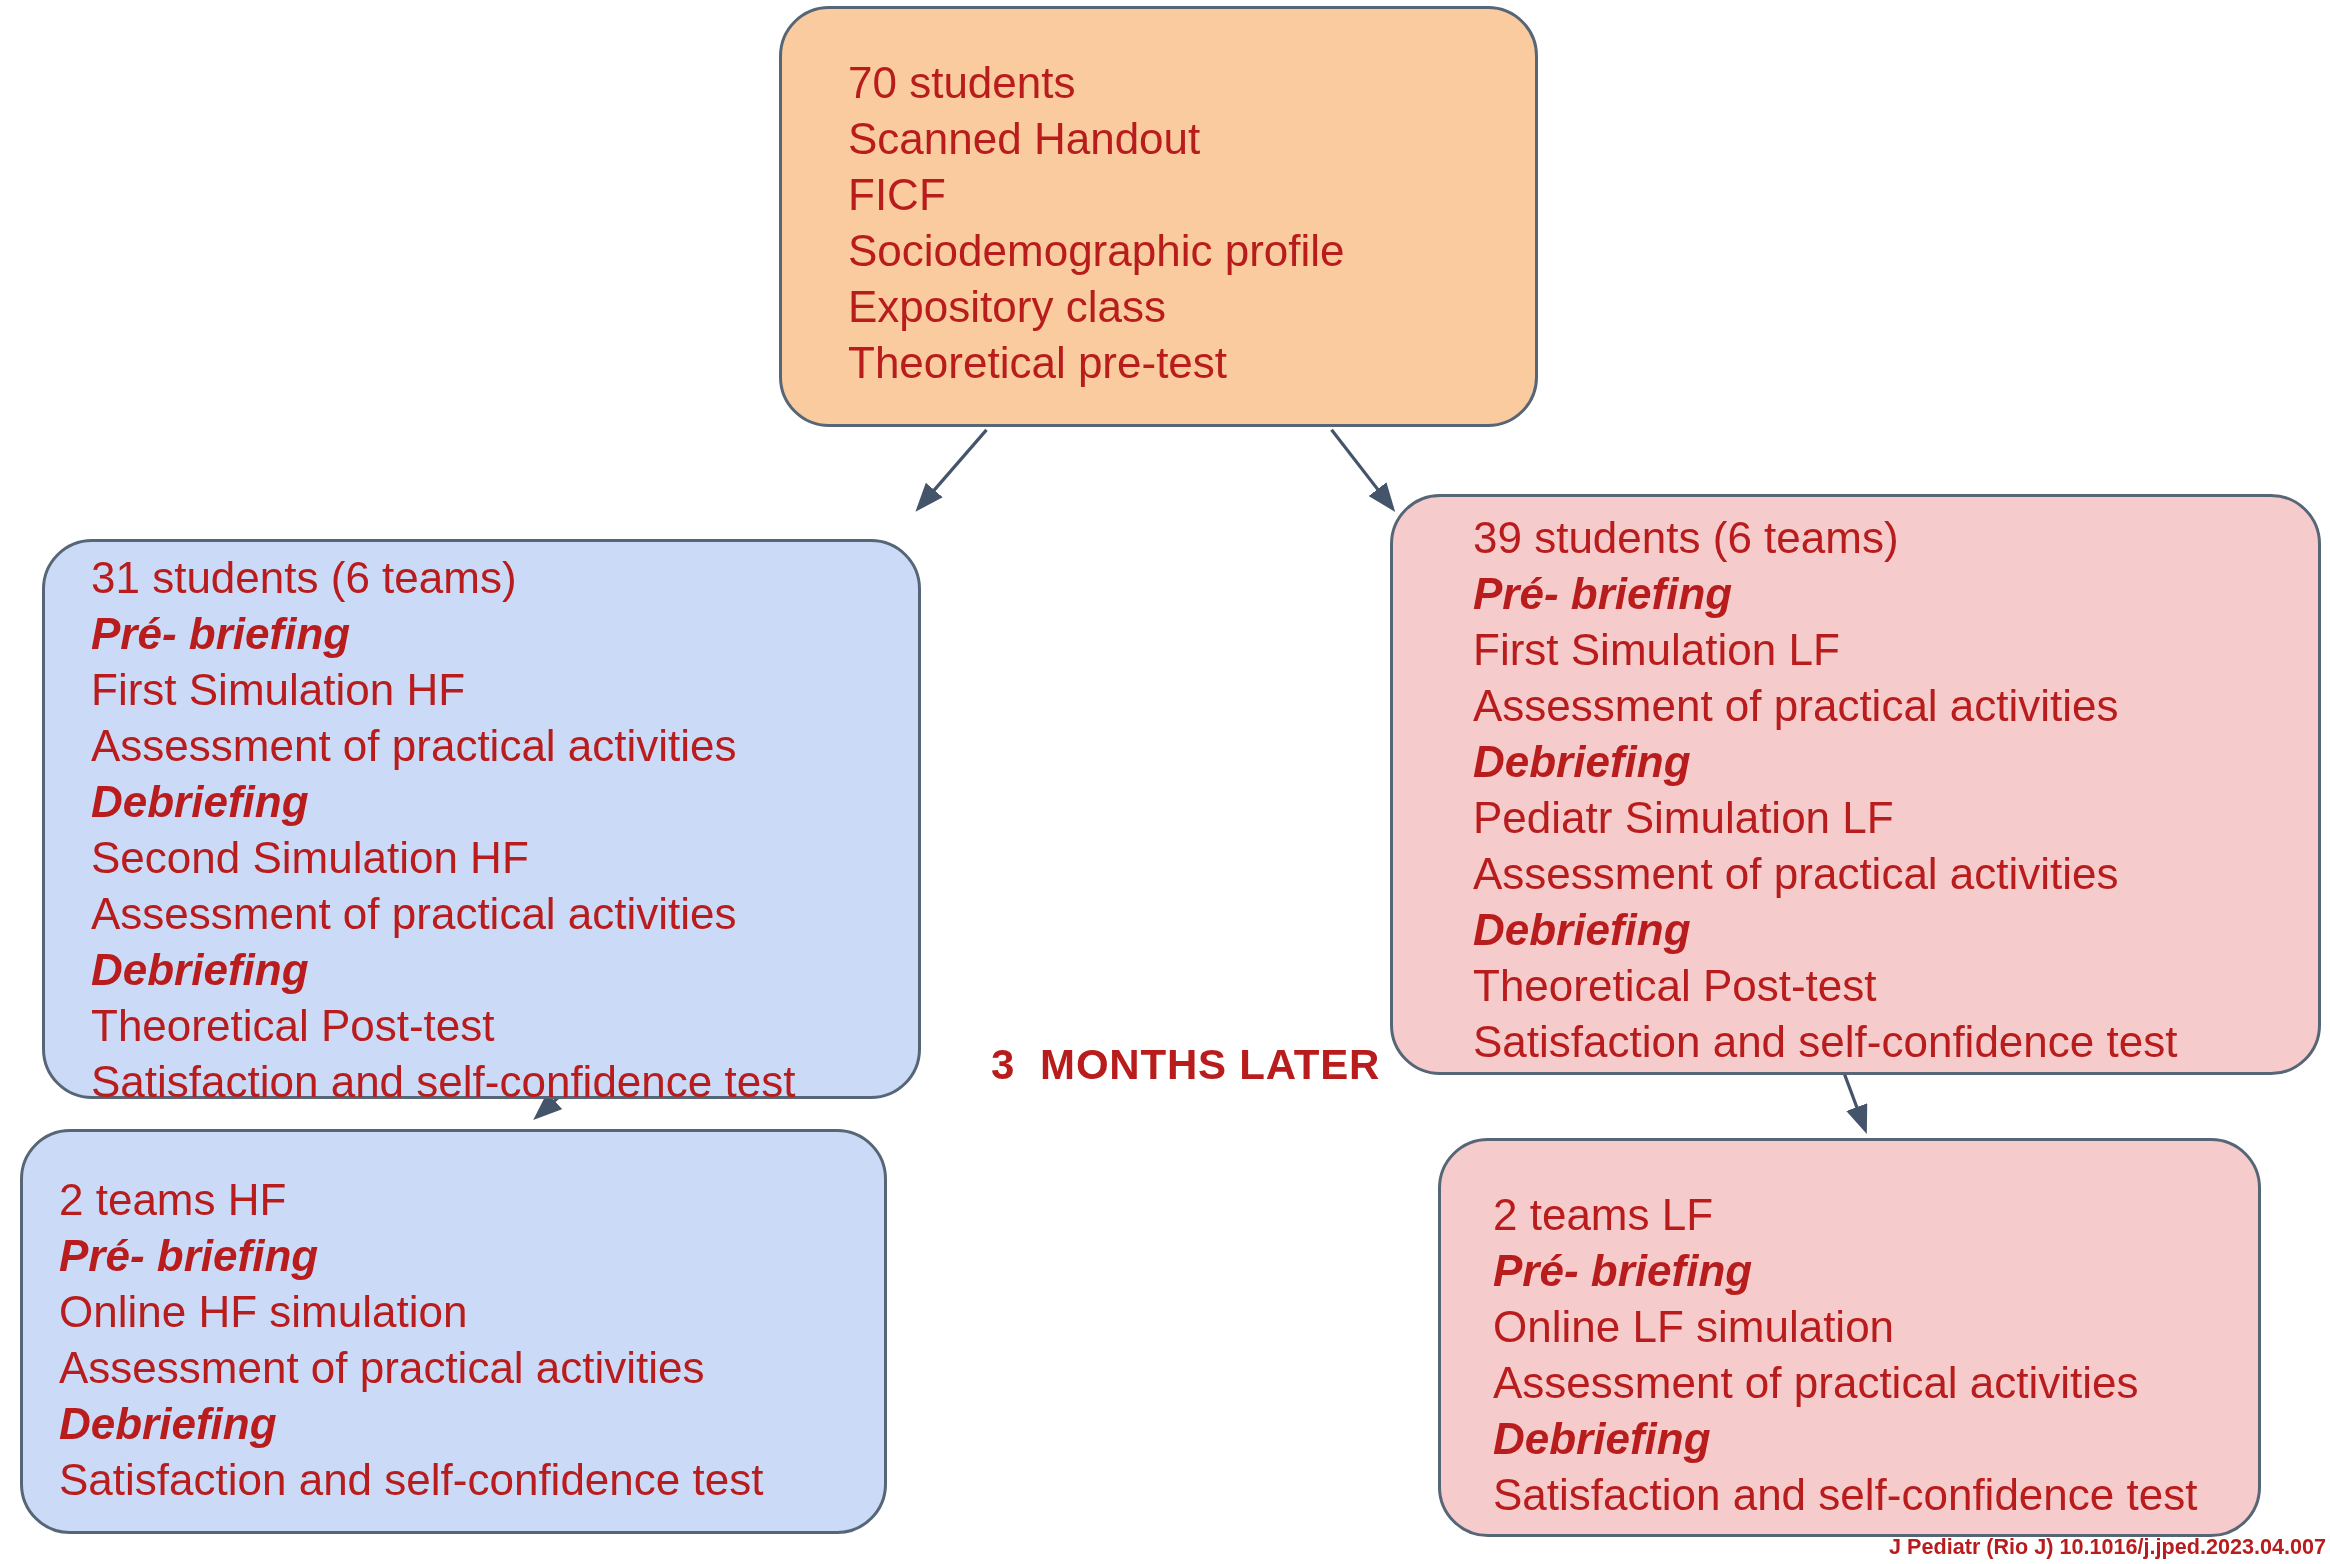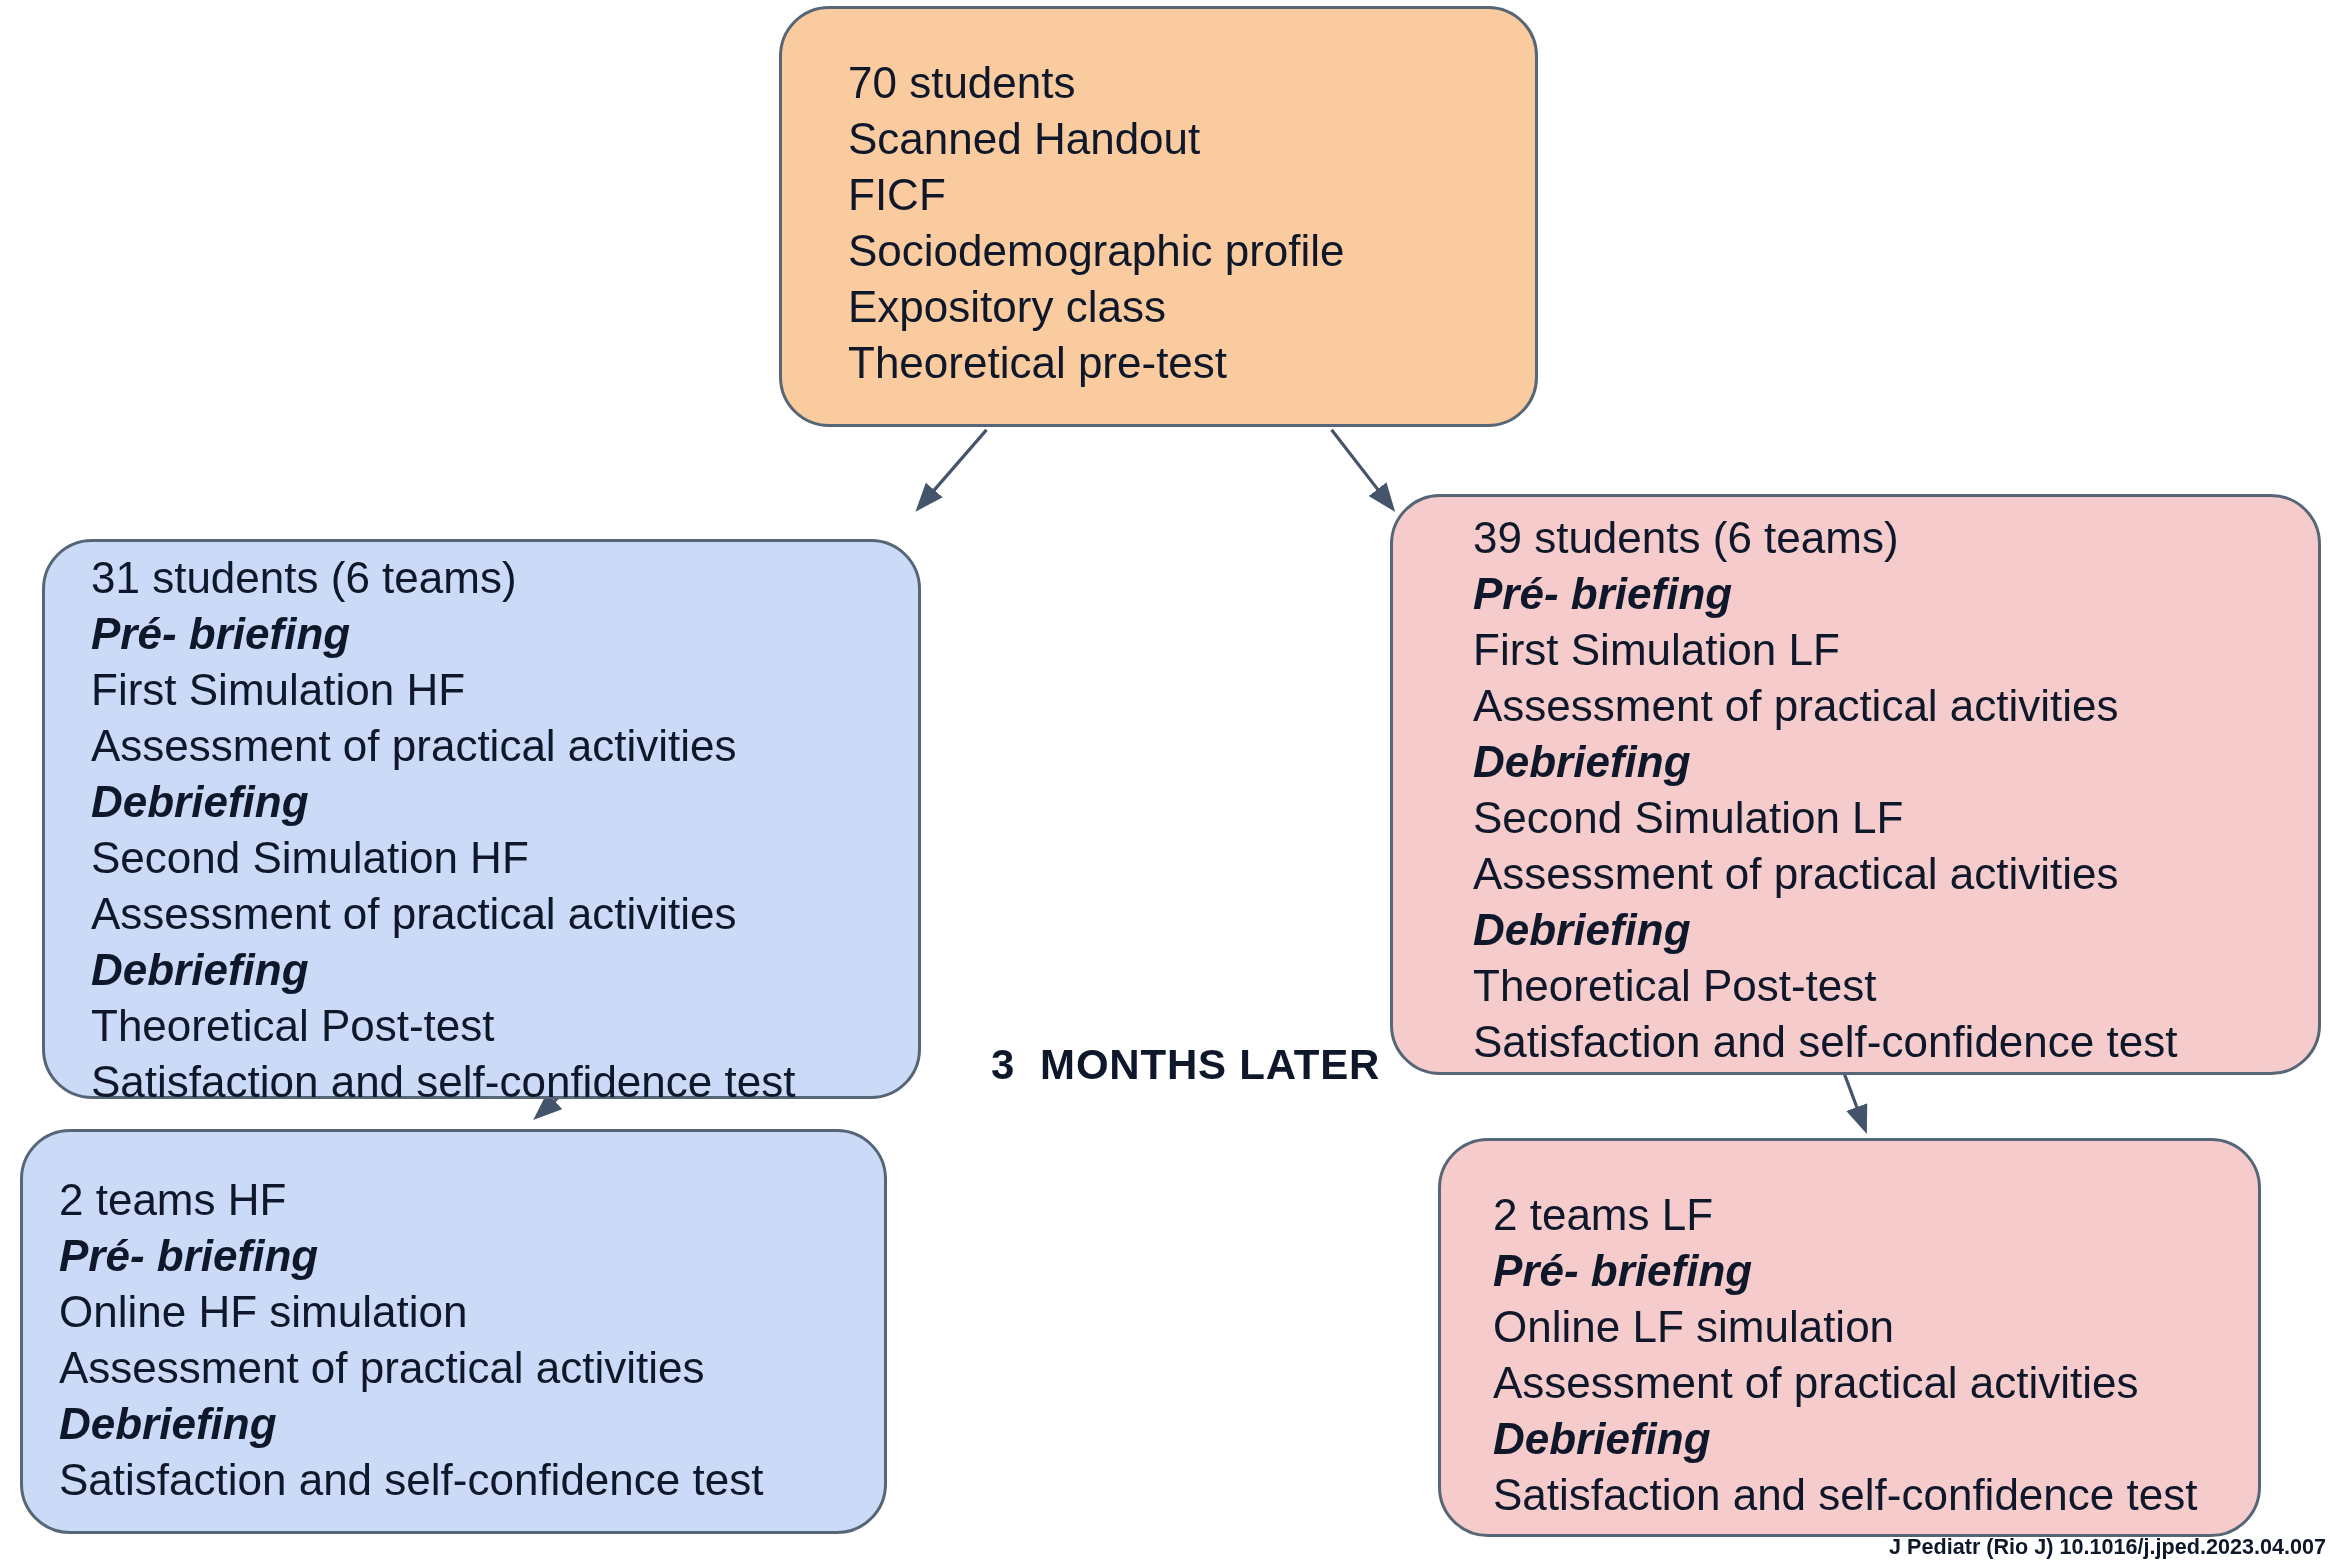--- a/index.html
+++ b/index.html
@@ -6,21 +6,21 @@
     margin: 0;
     padding: 0;
     background: #ffffff;
   }
   #canvas {
     position: relative;
     width: 2330px;
     height: 1565px;
     background: #ffffff;
     font-family: "Liberation Sans", sans-serif;
-    color: #0f172a;
+    color: #b91c1c;
     overflow: hidden;
   }
   .box {
     position: absolute;
     box-sizing: border-box;
     border: 3.2px solid #566676;
     border-radius: 50px;
     font-size: 44px;
     line-height: 56px;
   }
@@ -120,21 +120,21 @@
     <div class="line">Theoretical Post-test</div>
     <div class="line">Satisfaction and self-confidence test</div>
   </div>
 
   <div id="lf-group-box" class="box">
     <div class="line">39 students (6 teams)</div>
     <div class="line it">Pré- briefing</div>
     <div class="line">First Simulation LF</div>
     <div class="line">Assessment of practical activities</div>
     <div class="line it">Debriefing</div>
-    <div class="line">Second Simulation LF</div>
+    <div class="line">Pediatr Simulation LF</div>
     <div class="line">Assessment of practical activities</div>
     <div class="line it">Debriefing</div>
     <div class="line">Theoretical Post-test</div>
     <div class="line">Satisfaction and self-confidence test</div>
   </div>
 
   <div id="hf-followup-box" class="box">
     <div class="line">2 teams HF</div>
     <div class="line it">Pré- briefing</div>
     <div class="line">Online HF simulation</div>

